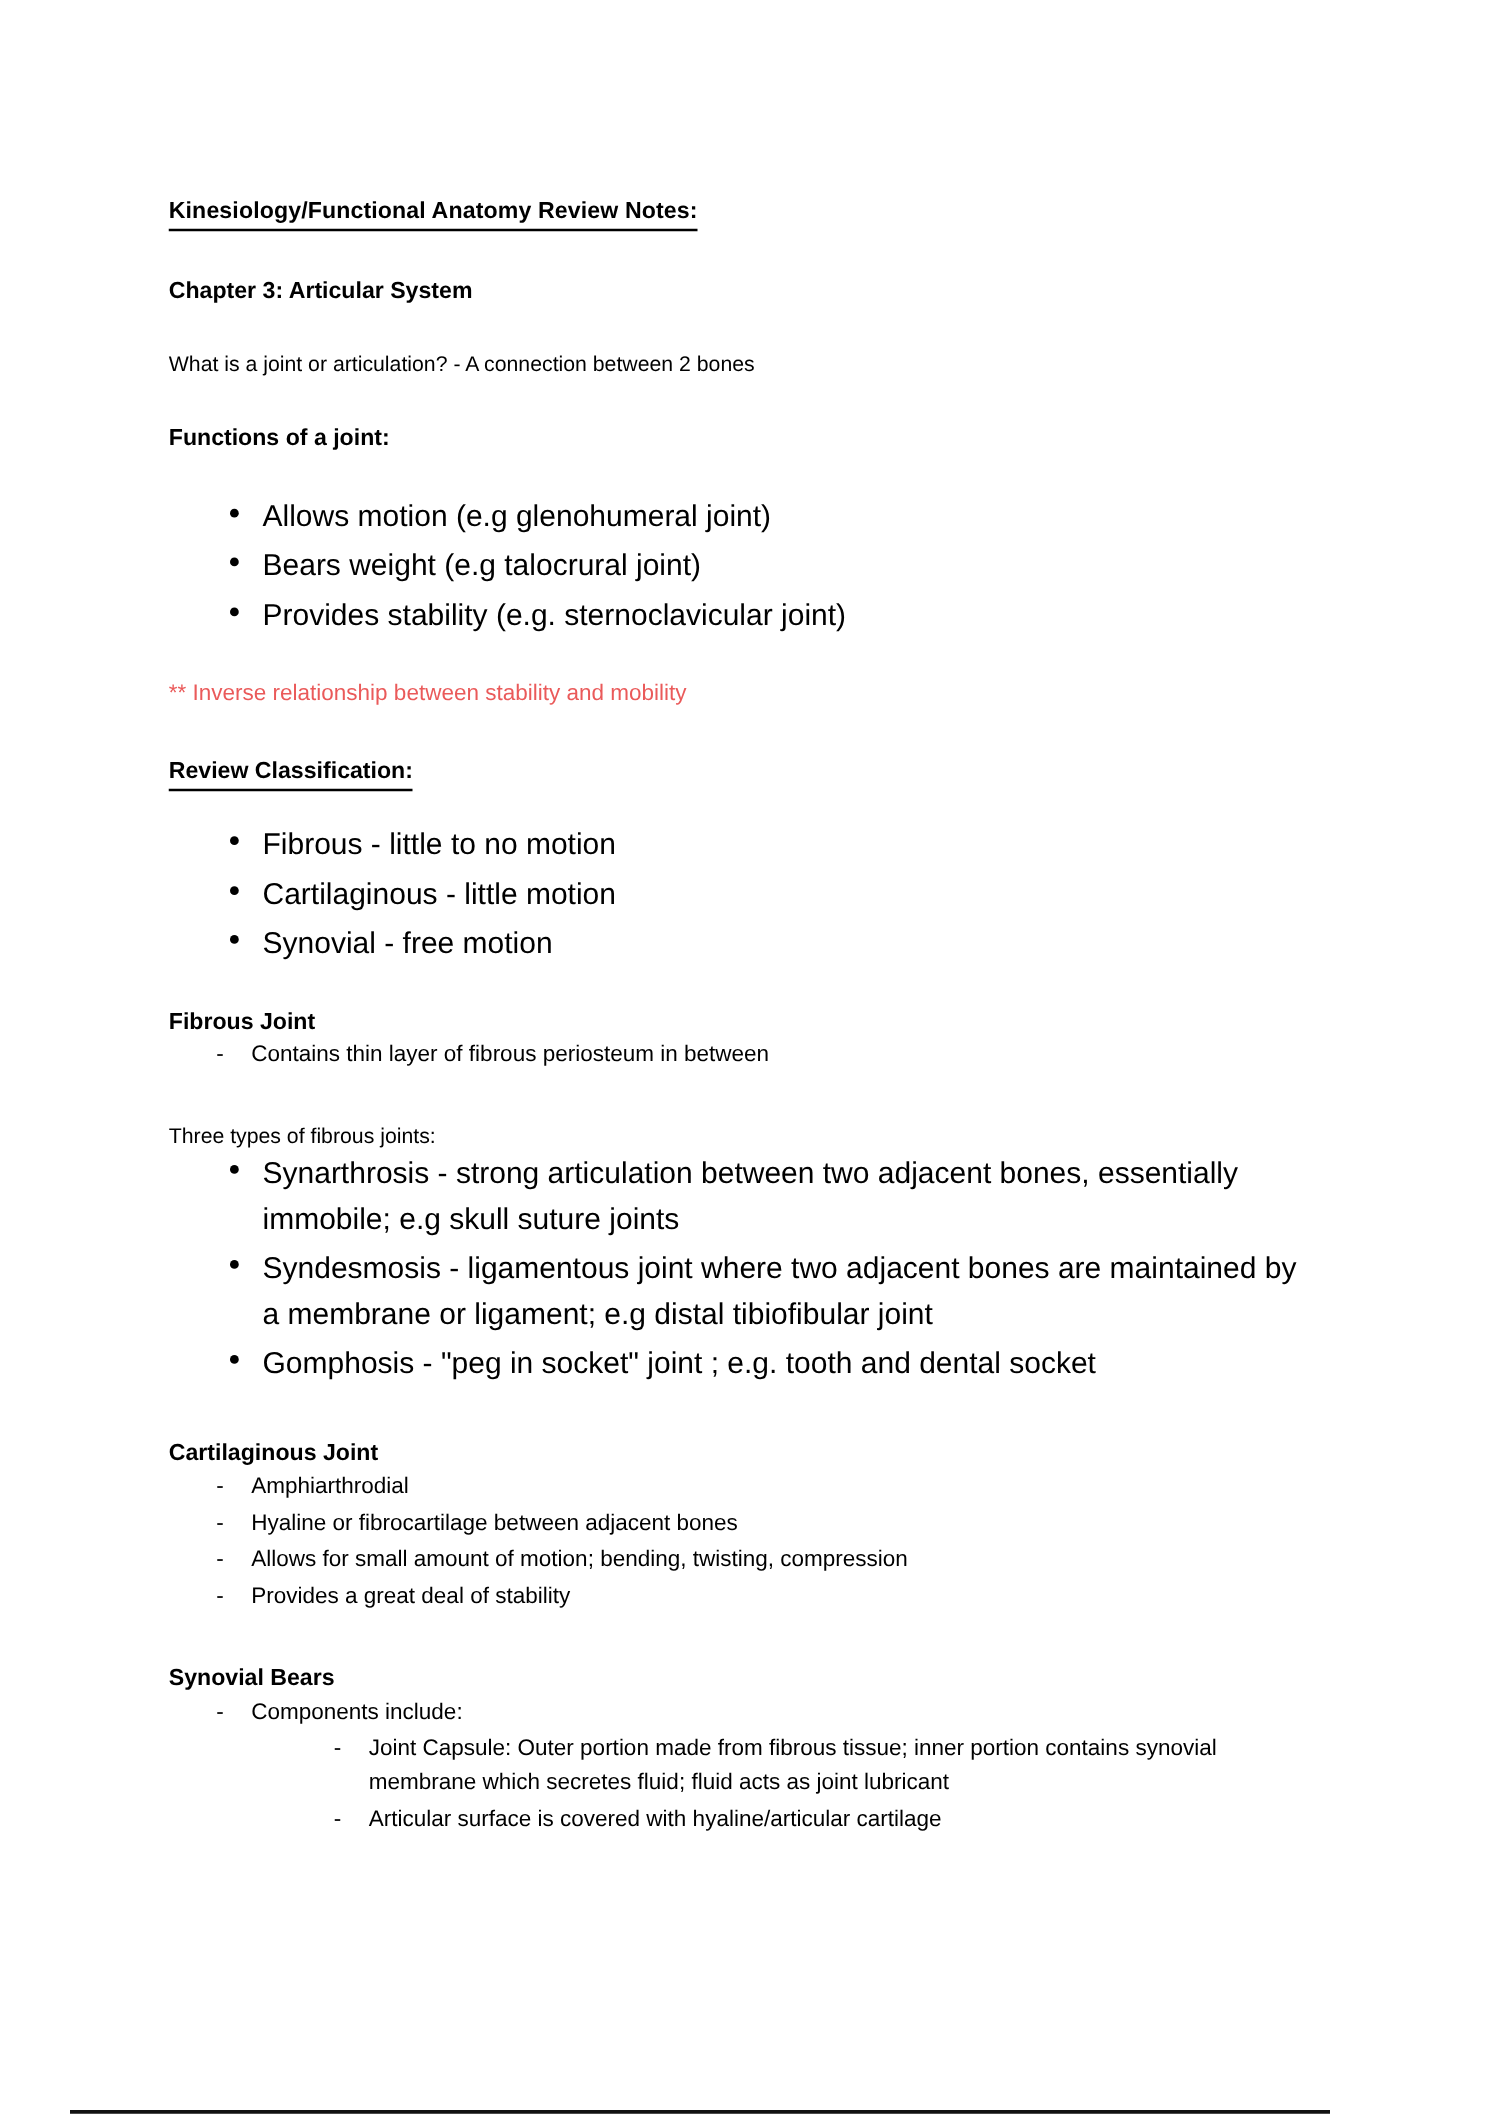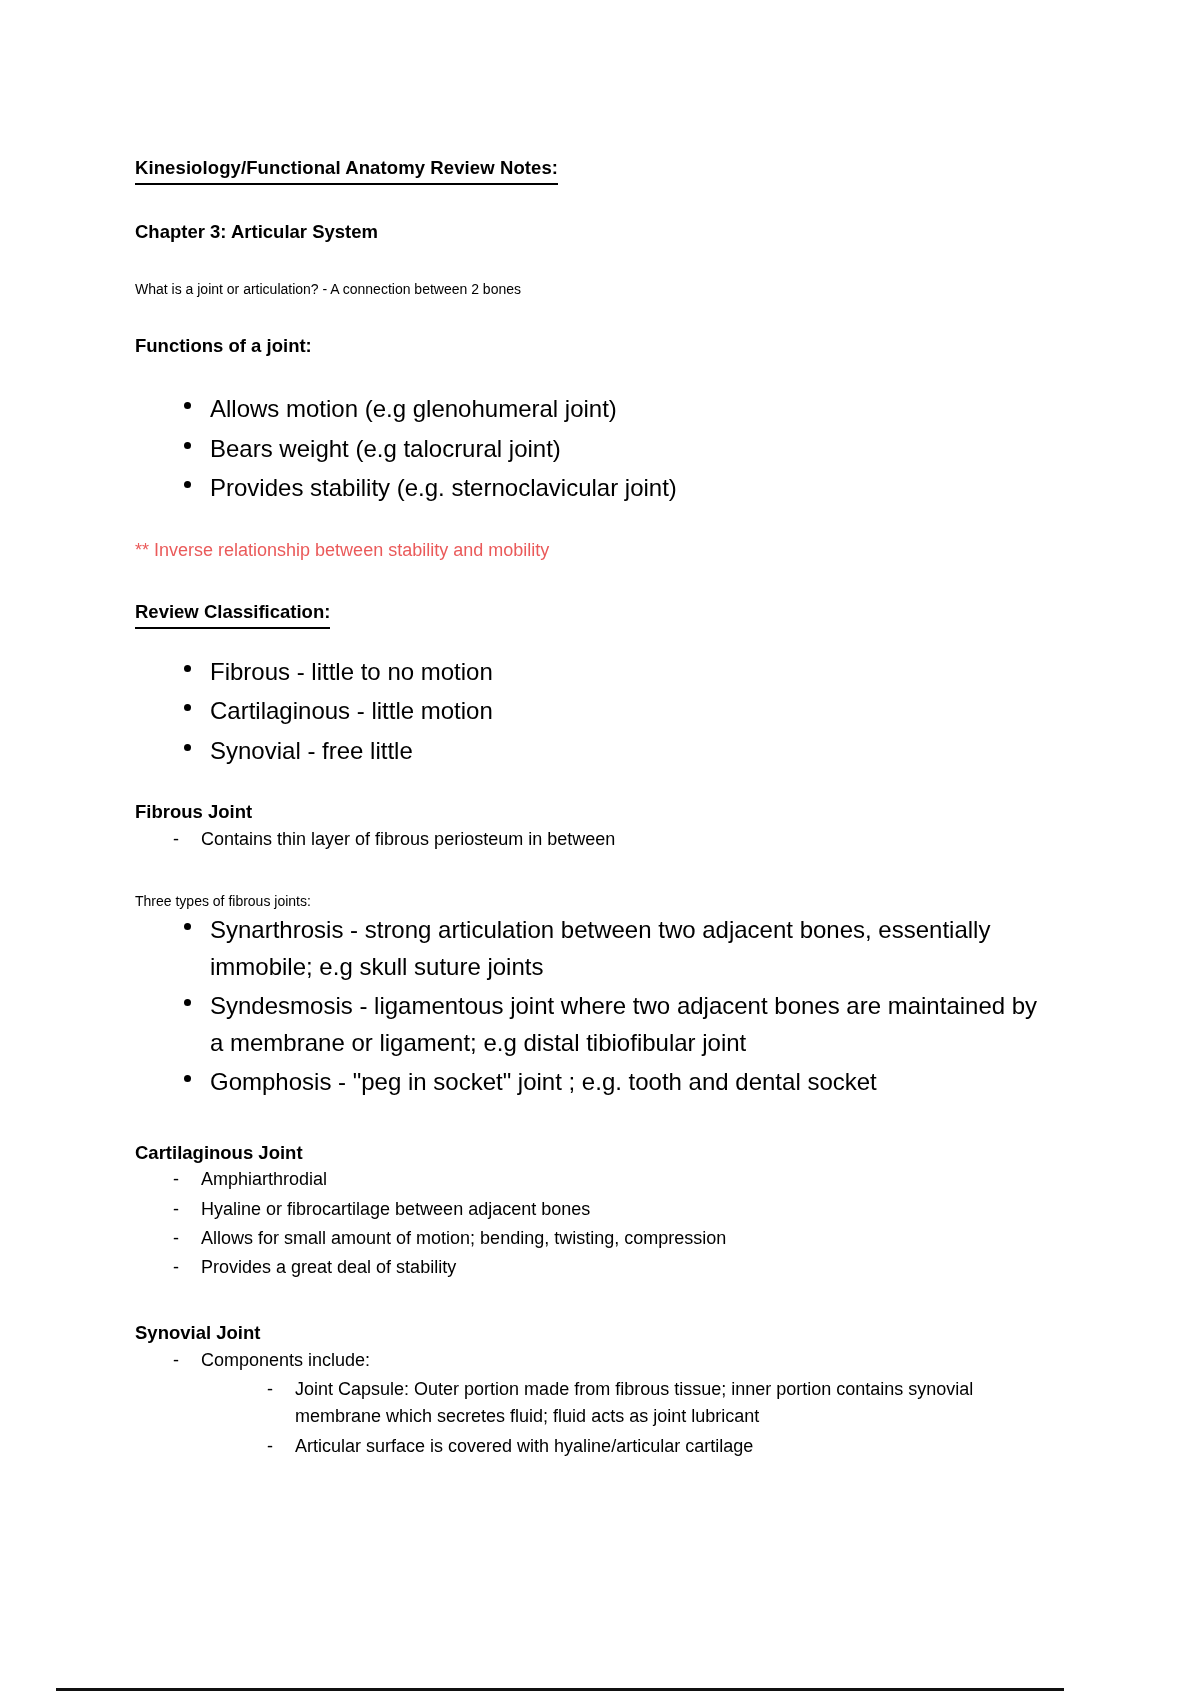--- a/index.html
+++ b/index.html
@@ -47,21 +47,21 @@
   .title-row { margin: 0 0 34px 0; }
 
   .h-sub {
     font-size: 18.5px;
     font-weight: bold;
     line-height: 1.45;
     margin: 0 0 33px 0;
   }
 
   .para {
-    font-size: 14px;
+    font-size: 17px;
     line-height: 1.5;
     margin: 0 0 33px 0;
   }
 
   .h-bold {
     font-size: 18.5px;
     font-weight: bold;
     line-height: 1.45;
     margin: 0 0 0 0;
   }
@@ -169,21 +169,21 @@
     </ul>
 
     <div class="red-note">** Inverse relationship between stability and mobility</div>
 
     <div class="h-underline-wrap">
       <span class="h-underline">Review Classification:</span>
     </div>
     <ul class="disc-list">
       <li><span>Fibrous - little to no motion</span></li>
       <li><span>Cartilaginous - little motion</span></li>
-      <li><span>Synovial - free little</span></li>
+      <li><span>Synovial - free motion</span></li>
     </ul>
 
     <div class="section">
       <div class="h-bold">Fibrous Joint</div>
       <ul class="dash-list">
         <li><span>Contains thin layer of fibrous periosteum in between</span></li>
       </ul>
       <div class="block-gap-lg"></div>
       <div class="para" style="margin-bottom:0;">Three types of fibrous joints:</div>
       <ul class="disc-list" style="margin-bottom:0;">
@@ -201,21 +201,21 @@
         <li><span>Amphiarthrodial</span></li>
         <li><span>Hyaline or fibrocartilage between adjacent bones</span></li>
         <li><span>Allows for small amount of motion; bending, twisting, compression</span></li>
         <li><span>Provides a great deal of stability</span></li>
       </ul>
     </div>
 
     <div class="block-gap-lg"></div>
 
     <div class="section">
-      <div class="h-bold">Synovial Joint</div>
+      <div class="h-bold">Synovial Bears</div>
       <ul class="dash-list">
         <li>
           <span>Components include:</span>
           <ul class="dash-list sub2">
             <li><span>Joint Capsule: Outer portion made from fibrous tissue; inner portion contains synovial membrane which secretes fluid; fluid acts as joint lubricant</span></li>
             <li><span>Articular surface is covered with hyaline/articular cartilage</span></li>
           </ul>
         </li>
       </ul>
     </div>

